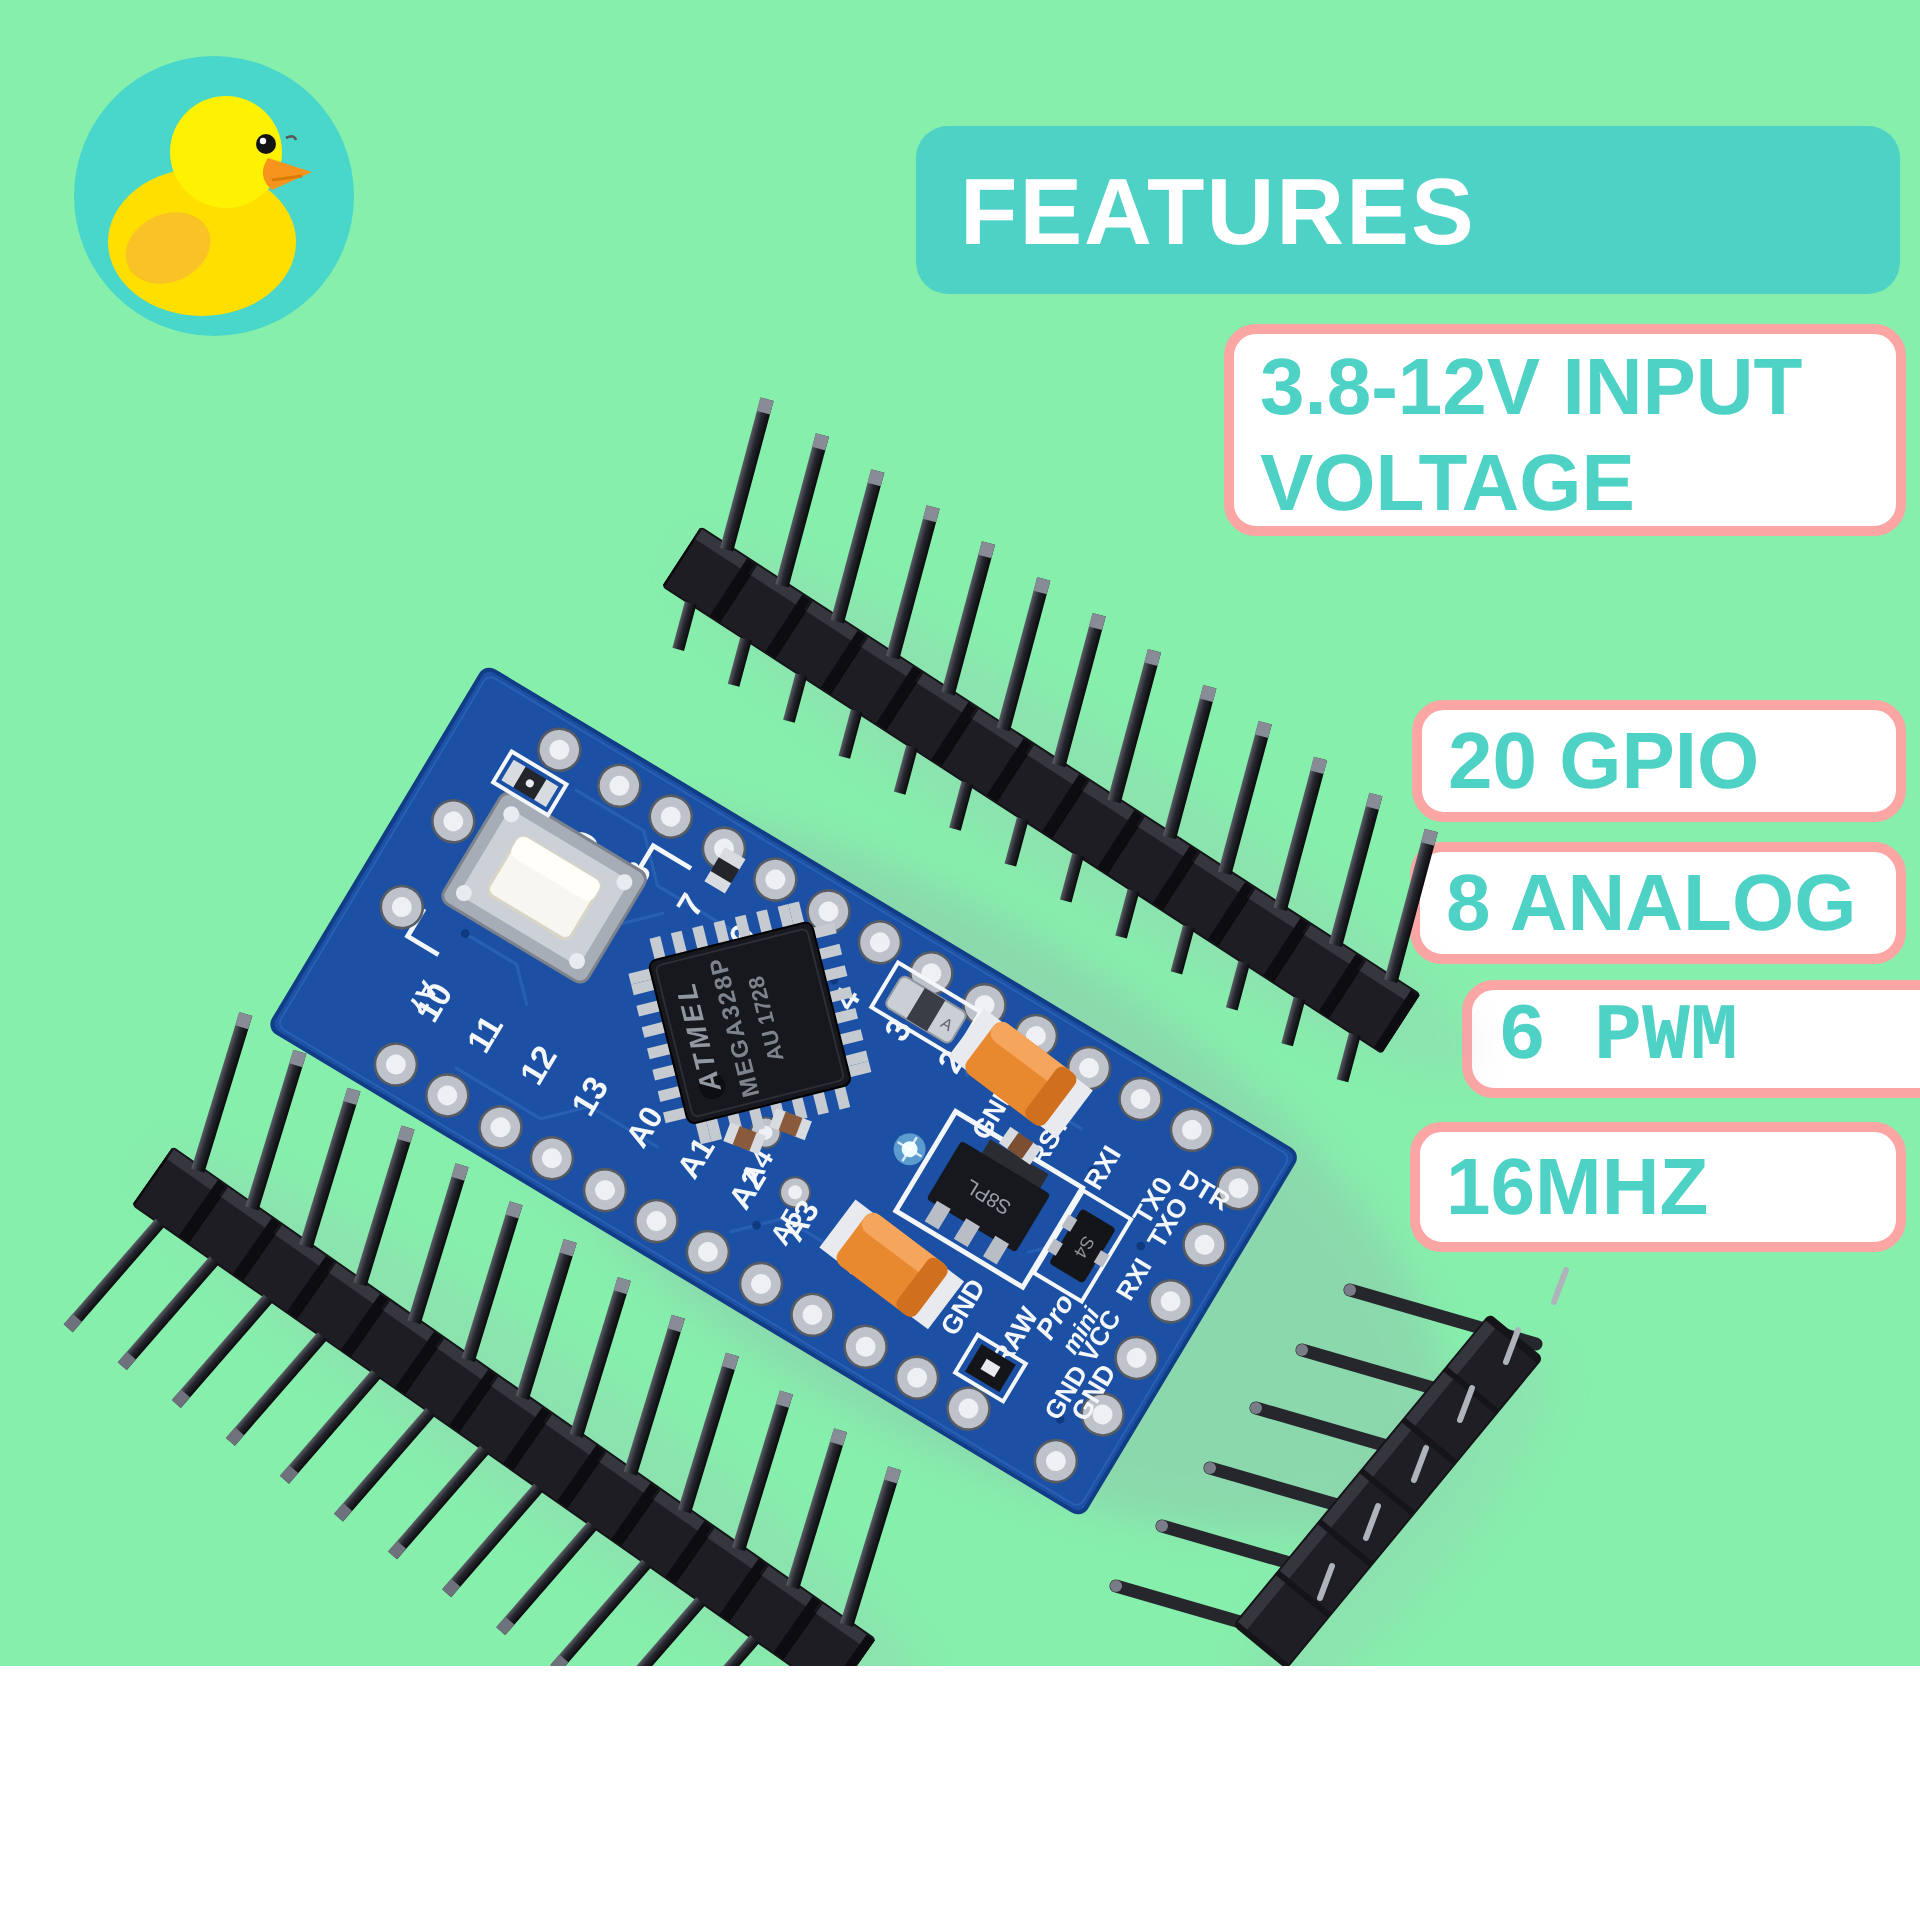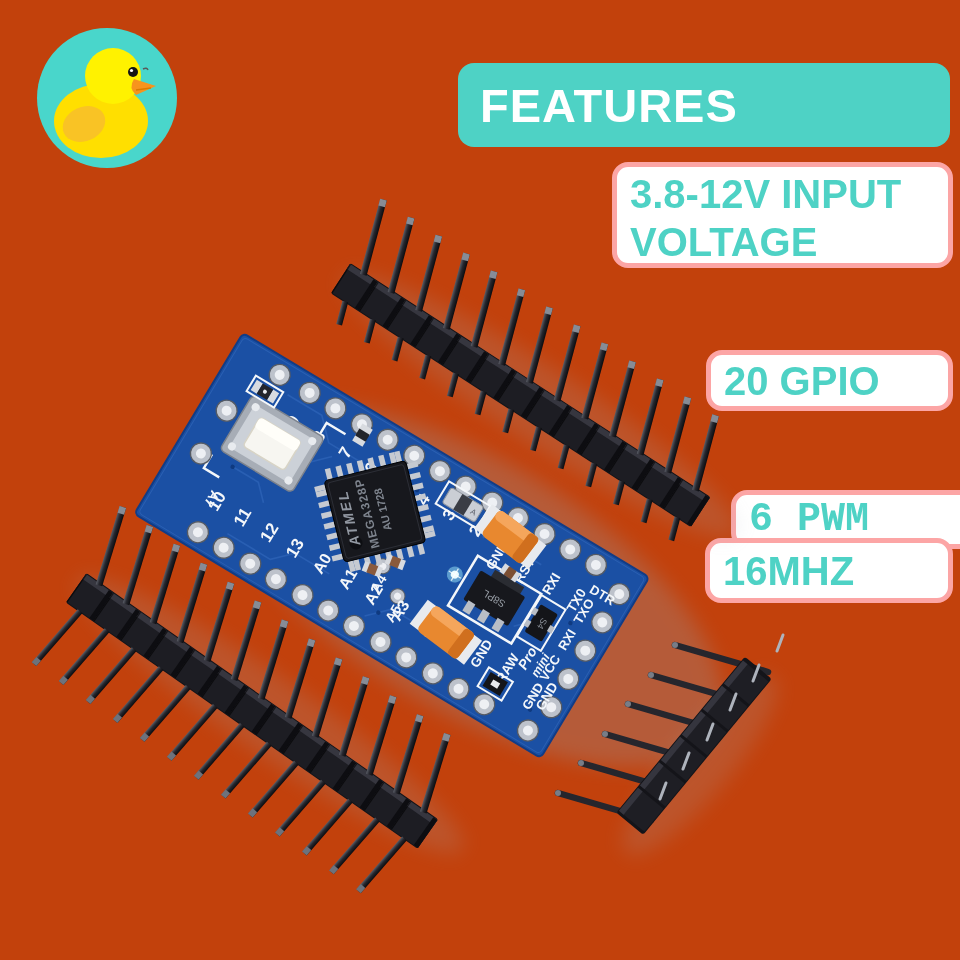--- a/index.html
+++ b/index.html
@@ -1,16 +1,16 @@
 <!DOCTYPE html>
 <html><head>
 <meta charset="utf-8">
 <style>
   html,body{margin:0;padding:0;background:#fff;}
-  .stage{position:relative;width:960px;height:960px;background:#c2410c;overflow:hidden;
+  .stage{position:relative;width:960px;height:833px;background:#86efac;overflow:hidden;
          font-family:"Liberation Sans",sans-serif;}
   .scene{position:absolute;left:0;top:0;width:960px;height:960px;}
   .logo{position:absolute;left:37px;top:28px;width:140px;height:140px;}
   .banner{position:absolute;left:458px;top:63px;width:492px;height:84px;background:#4ed2c5;
           border-radius:16px;color:#ffffff;display:flex;align-items:center;box-sizing:border-box;
           padding-left:22px;font-size:47px;font-weight:bold;letter-spacing:1px;}
   .fbox{position:absolute;background:#ffffff;border:5px solid #fca5a5;border-radius:16px;
         color:#4ed2c5;font-weight:bold;box-sizing:border-box;display:flex;align-items:center;
         padding-left:13px;font-size:40px;line-height:48px;}
   .fbox.two-line{display:block;padding-top:3px;}
@@ -34,22 +34,23 @@
       <circle cx="94.5" cy="42.5" r="1.6" fill="#ffffff"></circle>
       <path d="M106,41 q4,-2 5,1" stroke="#5a5a5a" stroke-width="1.4" fill="none"></path>
     </svg>
   </div>
 
   <div class="banner">
     <span>FEATURES</span>
   </div>
   <div class="fbox two-line" style="left:612px;top:162px;width:341px;height:106px;">3.8-12V INPUT VOLTAGE</div>
   <div class="fbox" style="left:706px;top:350px;width:247px;height:61px;">20 GPIO</div>
+  <div class="fbox" style="left:705px;top:421px;width:248px;height:61px;">8 ANALOG</div>
   <div class="fbox" style="left:731px;top:490px;width:248px;height:59px;font-family:Liberation Mono, monospace;">6 PWM</div>
-  <div class="fbox" style="left:705px;top:538px;width:248px;height:65px;">16MHZ</div>
+  <div class="fbox" style="left:705px;top:561px;width:248px;height:65px;">16MHZ</div>
 
   <svg class="scene" viewBox="0 0 960 960" xmlns="http://www.w3.org/2000/svg">
     <defs>
       <linearGradient id="pinG" x1="0" y1="0" x2="1" y2="0">
         <stop offset="0" stop-color="#5a5d66"></stop>
           <stop offset="0.45" stop-color="#26272e"></stop>
           <stop offset="1" stop-color="#0b0b0e"></stop>
       </linearGradient>
       <filter id="blur" x="-40%" y="-40%" width="180%" height="180%">
           <feGaussianBlur stdDeviation="10"></feGaussianBlur>

